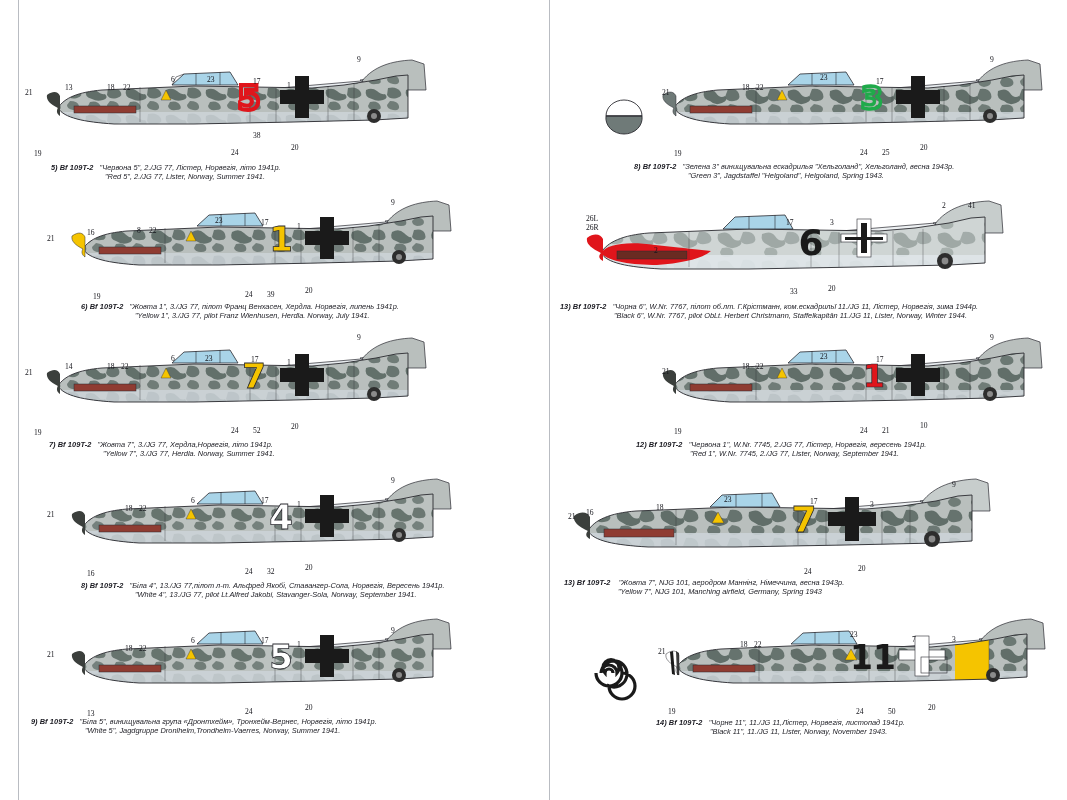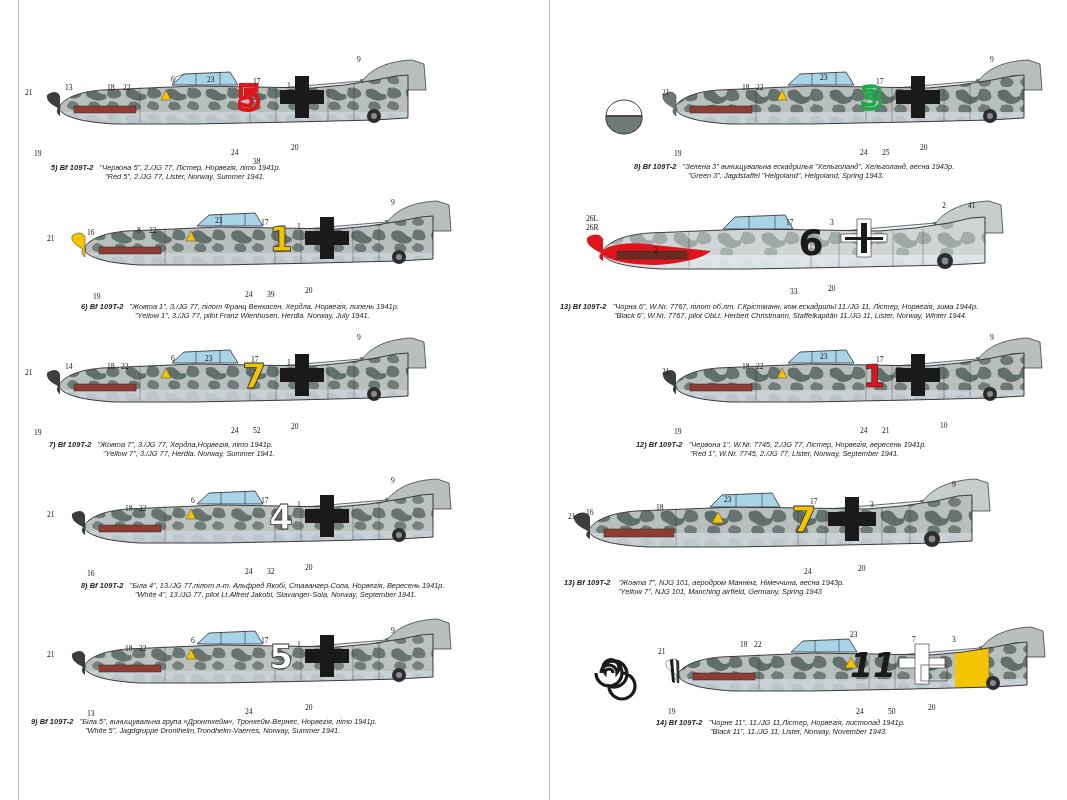--- a/index.html
+++ b/index.html
@@ -143,21 +143,21 @@
       <div class="cno" style="left:46px;top:28px;">13</div>
       <div class="cno" style="left:15px;top:94px;">19</div>
       <div class="cno" style="left:88px;top:28px;">18</div>
       <div class="cno" style="left:104px;top:28px;">22</div>
       <div class="cno" style="left:152px;top:20px;">6</div>
       <div class="cno" style="left:188px;top:20px;">23</div>
       <div class="cno" style="left:234px;top:22px;">17</div>
       <div class="cno" style="left:268px;top:26px;">1</div>
       <div class="cno" style="left:338px;top:0px;">9</div>
       <div class="cno" style="left:212px;top:93px;">24</div>
-      <div class="cno" style="left:234px;top:102px;">38</div>
+      <div class="cno" style="left:234px;top:76px;">38</div>
       <div class="cno" style="left:272px;top:88px;">20</div>
 
       <div class="caption" style="left:32px;top:108px;">
         <span class="cap-l1">
           <span class="num">5)</span>
           <span class="type">Bf 109T-2</span>
           &nbsp;
           <span class="ua">"Червона 5", 2./JG 77, Лістер, Норвегія, літо 1941р.</span>
         </span>
         <span class="cap-l2">
@@ -656,21 +656,21 @@
       <div class="cno" style="left:112px;top:34px;">21</div>
       <div class="cno" style="left:124px;top:94px;">19</div>
       <div class="cno" style="left:192px;top:29px;">18</div>
       <div class="cno" style="left:206px;top:29px;">22</div>
       <div class="cno" style="left:270px;top:19px;">23</div>
       <div class="cno" style="left:326px;top:22px;">17</div>
       <div class="cno" style="left:370px;top:25px;">3</div>
       <div class="cno" style="left:440px;top:0px;">9</div>
       <div class="cno" style="left:310px;top:93px;">24</div>
       <div class="cno" style="left:332px;top:93px;">21</div>
-      <div class="cno" style="left:370px;top:88px;margin-left:20px;">10</div>
+      <div class="cno" style="left:370px;top:88px;">10</div>
 
       <div class="caption" style="left:86px;top:107px;">
         <span class="cap-l1">
           <span class="num">12)</span>
           <span class="type">Bf 109T-2</span>
           &nbsp;
           <span class="ua">"Червона 1", W.Nr. 7745, 2./JG 77, Лістер, Норвегія, вересень 1941р.</span>
         </span>
         <span class="cap-l2">
           <span class="en">"Red 1", W.Nr. 7745, 2./JG 77, Lister, Norway, September 1941.</span>
@@ -748,21 +748,21 @@
     </div>
 
     <div class="profile-block" style="top:614px;height:140px;">
 
       <div class="plane" style="left:42px;top:42px;">
         <svg width="34" height="34" viewBox="0 0 34 34">
           <path d="M17,4 A13,13 0 1 1 4,17 A13,13 0 1 0 30,17 A13,13 0 1 1 17,30 A13,13 0 1 0 9,17 A8,8 0 1 1 25,17 A8,8 0 1 0 13,17 A4,4 0 1 1 21,17" fill="none" stroke="#1a1a1a" stroke-width="3.2"></path>
         </svg>
       </div>
 
-      <div class="plane" style="left:108px;top:13px;font-style:italic;">
+      <div class="plane" style="left:108px;top:5px;">
         <svg width="400" height="105" viewBox="0 0 390 105">
           <defs>
             <clipPath id="fus14">
                 <path d="M14,48 C20,38 34,32 58,30 L150,26 L210,27 L268,28 L300,25 L332,20 L352,16 L364,15 L364,58 L330,60 L250,62 L150,64 L70,64 C40,62 20,58 14,48 Z"></path>
               </clipPath>
             <pattern id="mot14" width="42" height="27" patternUnits="userSpaceOnUse">
               <rect width="42" height="27" fill="#b9bfbd"></rect>
               <path d="M2,4 q8,-4 12,2 t9,3 q4,4 -3,7 t-12,-2 q-8,-2 -6,-10 Z" fill="#51605a" opacity=".85"></path>
               <path d="M26,2 q9,-1 11,5 t-5,7 q-7,1 -9,-4 Z" fill="#51605a" opacity=".8"></path>
               <path d="M6,18 q9,-2 11,3 t-5,6 q-7,1 -8,-5 Z" fill="#51605a" opacity=".75"></path>

